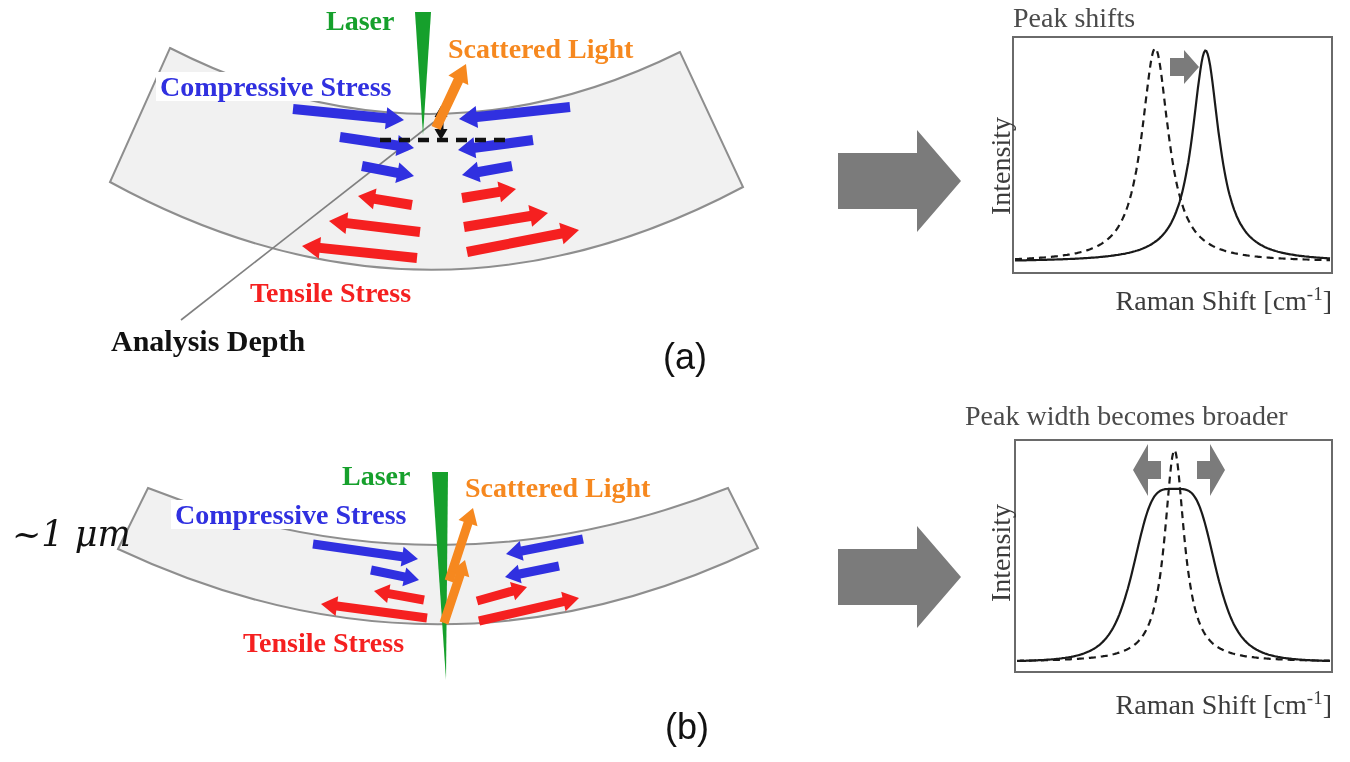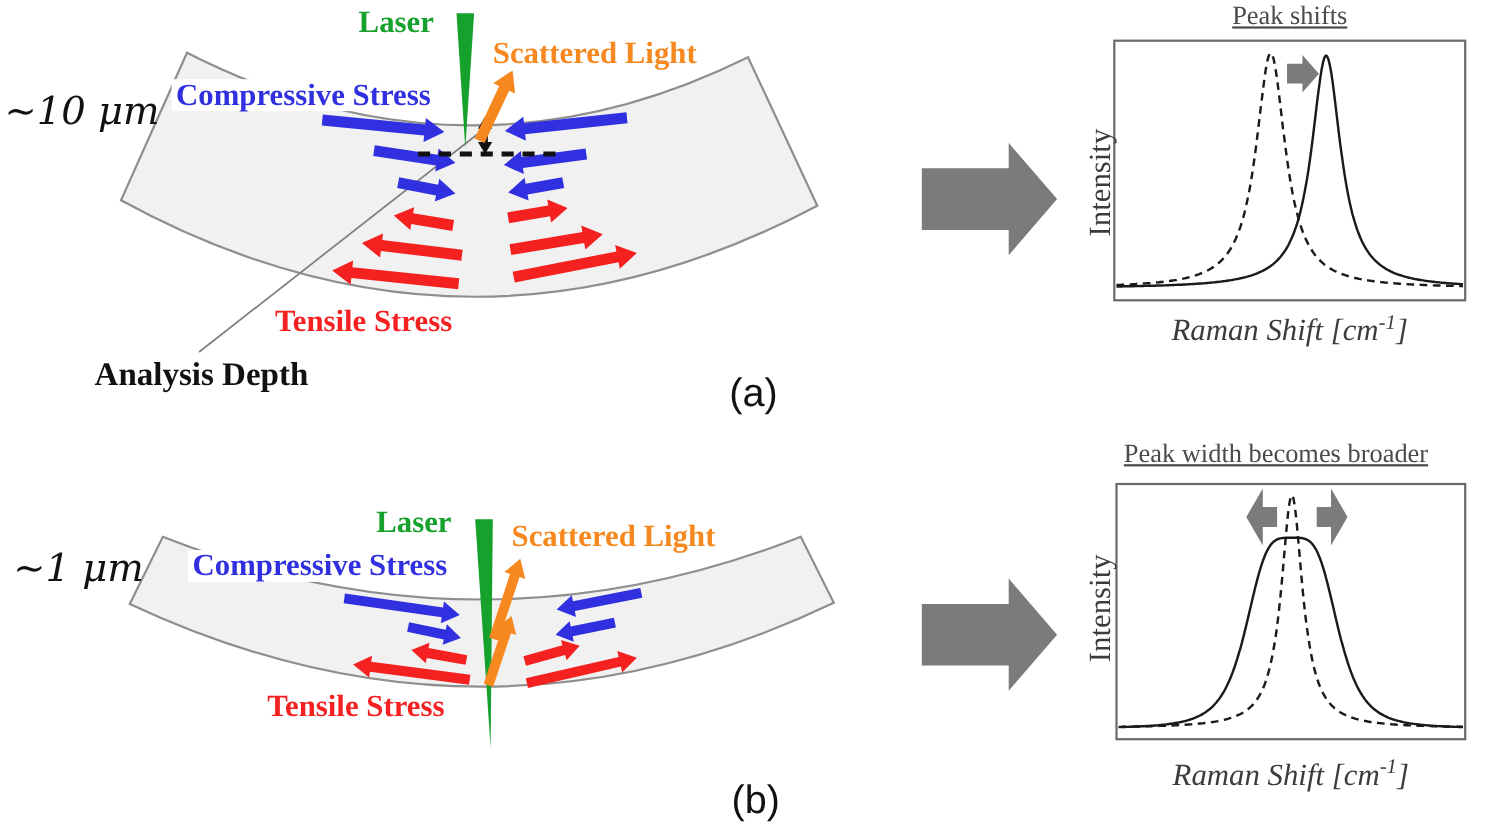--- a/index.html
+++ b/index.html
@@ -20,24 +20,24 @@
           font-family:"Liberation Serif","DejaVu Serif",serif;}
   svg.layer{position:absolute;left:0;top:0;}
   .lbl{position:absolute;white-space:nowrap;line-height:1.05;}
   .serifbold{font-family:"Liberation Serif","DejaVu Serif",serif;font-weight:bold;font-size:28px;}
   .scale{font-family:"DejaVu Serif","Liberation Serif",serif;font-style:italic;font-size:35px;color:var(--ink);}
   .laser-lbl{color:var(--laser-green);}
   .scatter-lbl{color:var(--scatter-orange);text-align:center;}
   .comp-lbl{color:var(--stress-blue);background:#fff;padding:0 4px;font-family:Liberation Serif, serif;}
   .tens-lbl{color:var(--stress-red);}
   .tens-lbl.bg{background:#fff;padding:0 4px;}
-  .depth-lbl{color:var(--ink);font-size:30px;}
+  .depth-lbl{color:var(--ink);font-size:30px;margin-left:25px;}
   .panel-letter{font-family:"Liberation Sans","DejaVu Sans",sans-serif;font-size:36px;color:var(--ink);}
-  .chart-title{font-size:24px;color:var(--chart-title);text-align:center;text-decoration:underline;}
-  .axis-x{font-size:28px;color:var(--chart-text);text-align:center;font-style:italic;}
+  .chart-title{font-size:28px;color:var(--chart-title);text-align:left;}
+  .axis-x{font-size:28px;color:var(--chart-text);text-align:right;}
   .axis-x sup{font-size:19px;}
   .axis-y{font-size:28px;color:var(--chart-text);transform:translate(-50%,-50%) rotate(-90deg);}
   .slab{fill:var(--slab-fill);stroke:var(--slab-border);stroke-width:2;}
   .laser-cone{fill:var(--laser-green);}
   .arr-blue{fill:var(--stress-blue);}
   .arr-red{fill:var(--stress-red);}
   .arr-orange{fill:var(--scatter-orange);}
   .arr-black{fill:#111;}
   .big-arrow{fill:var(--big-arrow);}
   .chart-frame{fill:#fff;stroke:#6A6A6A;stroke-width:2;}
@@ -111,32 +111,31 @@
       <rect class="chart-frame" x="1015" y="440" width="317" height="232"></rect>
       <g>
         <path class="curve dashed" d="M1017.0,660.8L1018.2,660.8L1019.4,660.8L1020.6,660.7L1021.8,660.7L1023.0,660.7L1024.2,660.7L1025.4,660.7L1026.6,660.6L1027.8,660.6L1029.0,660.6L1030.2,660.6L1031.4,660.5L1032.7,660.5L1033.9,660.5L1035.1,660.5L1036.3,660.4L1037.5,660.4L1038.7,660.4L1039.9,660.4L1041.1,660.3L1042.3,660.3L1043.5,660.3L1044.7,660.2L1045.9,660.2L1047.1,660.2L1048.3,660.1L1049.5,660.1L1050.7,660.1L1051.9,660.0L1053.1,660.0L1054.3,659.9L1055.5,659.9L1056.7,659.9L1057.9,659.8L1059.1,659.8L1060.3,659.7L1061.5,659.7L1062.7,659.6L1064.0,659.6L1065.2,659.5L1066.4,659.5L1067.6,659.4L1068.8,659.3L1070.0,659.3L1071.2,659.2L1072.4,659.2L1073.6,659.1L1074.8,659.0L1076.0,659.0L1077.2,658.9L1078.4,658.8L1079.6,658.7L1080.8,658.6L1082.0,658.5L1083.2,658.5L1084.4,658.4L1085.6,658.3L1086.8,658.2L1088.0,658.1L1089.2,657.9L1090.4,657.8L1091.6,657.7L1092.8,657.6L1094.0,657.5L1095.3,657.3L1096.5,657.2L1097.7,657.0L1098.9,656.9L1100.1,656.7L1101.3,656.5L1102.5,656.4L1103.7,656.2L1104.9,656.0L1106.1,655.8L1107.3,655.6L1108.5,655.3L1109.7,655.1L1110.9,654.8L1112.1,654.6L1113.3,654.3L1114.5,654.0L1115.7,653.6L1116.9,653.3L1118.1,652.9L1119.3,652.6L1120.5,652.2L1121.7,651.7L1122.9,651.3L1124.1,650.8L1125.3,650.2L1126.5,649.7L1127.8,649.1L1129.0,648.4L1130.2,647.7L1131.4,647.0L1132.6,646.2L1133.8,645.3L1135.0,644.3L1136.2,643.3L1137.4,642.2L1138.6,641.0L1139.8,639.6L1141.0,638.2L1142.2,636.6L1143.4,634.8L1144.6,632.9L1145.8,630.8L1147.0,628.4L1148.2,625.8L1149.4,622.9L1150.6,619.7L1151.8,616.0L1153.0,612.0L1154.2,607.4L1155.4,602.3L1156.6,596.5L1157.8,590.0L1159.1,582.7L1160.3,574.5L1161.5,565.2L1162.7,554.9L1163.9,543.5L1165.1,531.1L1166.3,517.9L1167.5,504.0L1168.7,490.2L1169.9,477.1L1171.1,465.5L1172.3,456.7L1173.5,451.3L1174.7,450.1L1175.9,453.2L1177.1,460.2L1178.3,470.3L1179.5,482.7L1180.7,496.3L1181.9,510.2L1183.1,523.8L1184.3,536.7L1185.5,548.7L1186.7,559.6L1187.9,569.4L1189.2,578.2L1190.4,586.0L1191.6,593.0L1192.8,599.1L1194.0,604.6L1195.2,609.5L1196.4,613.8L1197.6,617.7L1198.8,621.1L1200.0,624.2L1201.2,627.0L1202.4,629.5L1203.6,631.8L1204.8,633.8L1206.0,635.6L1207.2,637.3L1208.4,638.9L1209.6,640.2L1210.8,641.5L1212.0,642.7L1213.2,643.8L1214.4,644.8L1215.6,645.7L1216.8,646.5L1218.0,647.3L1219.2,648.0L1220.5,648.7L1221.7,649.3L1222.9,649.9L1224.1,650.5L1225.3,651.0L1226.5,651.5L1227.7,651.9L1228.9,652.3L1230.1,652.7L1231.3,653.1L1232.5,653.5L1233.7,653.8L1234.9,654.1L1236.1,654.4L1237.3,654.7L1238.5,654.9L1239.7,655.2L1240.9,655.4L1242.1,655.6L1243.3,655.9L1244.5,656.1L1245.7,656.3L1246.9,656.4L1248.1,656.6L1249.3,656.8L1250.5,656.9L1251.8,657.1L1253.0,657.2L1254.2,657.4L1255.4,657.5L1256.6,657.6L1257.8,657.8L1259.0,657.9L1260.2,658.0L1261.4,658.1L1262.6,658.2L1263.8,658.3L1265.0,658.4L1266.2,658.5L1267.4,658.6L1268.6,658.7L1269.8,658.8L1271.0,658.8L1272.2,658.9L1273.4,659.0L1274.6,659.1L1275.8,659.1L1277.0,659.2L1278.2,659.3L1279.4,659.3L1280.6,659.4L1281.8,659.4L1283.0,659.5L1284.3,659.5L1285.5,659.6L1286.7,659.6L1287.9,659.7L1289.1,659.7L1290.3,659.8L1291.5,659.8L1292.7,659.9L1293.9,659.9L1295.1,660.0L1296.3,660.0L1297.5,660.0L1298.7,660.1L1299.9,660.1L1301.1,660.1L1302.3,660.2L1303.5,660.2L1304.7,660.2L1305.9,660.3L1307.1,660.3L1308.3,660.3L1309.5,660.4L1310.7,660.4L1311.9,660.4L1313.1,660.5L1314.3,660.5L1315.6,660.5L1316.8,660.5L1318.0,660.6L1319.2,660.6L1320.4,660.6L1321.6,660.6L1322.8,660.6L1324.0,660.7L1325.2,660.7L1326.4,660.7L1327.6,660.7L1328.8,660.7L1330.0,660.8"></path>
         <path class="curve" d="M1017.0,661.0L1018.2,661.0L1019.4,661.0L1020.6,660.9L1021.8,660.9L1023.0,660.9L1024.2,660.8L1025.4,660.8L1026.6,660.7L1027.8,660.7L1029.0,660.7L1030.2,660.6L1031.4,660.6L1032.7,660.5L1033.9,660.5L1035.1,660.4L1036.3,660.4L1037.5,660.3L1038.7,660.2L1039.9,660.2L1041.1,660.1L1042.3,660.0L1043.5,660.0L1044.7,659.9L1045.9,659.8L1047.1,659.7L1048.3,659.7L1049.5,659.6L1050.7,659.5L1051.9,659.4L1053.1,659.3L1054.3,659.2L1055.5,659.0L1056.7,658.9L1057.9,658.8L1059.1,658.7L1060.3,658.5L1061.5,658.4L1062.7,658.2L1064.0,658.0L1065.2,657.9L1066.4,657.7L1067.6,657.5L1068.8,657.3L1070.0,657.1L1071.2,656.9L1072.4,656.6L1073.6,656.4L1074.8,656.1L1076.0,655.8L1077.2,655.5L1078.4,655.2L1079.6,654.9L1080.8,654.5L1082.0,654.1L1083.2,653.7L1084.4,653.3L1085.6,652.8L1086.8,652.3L1088.0,651.8L1089.2,651.3L1090.4,650.7L1091.6,650.1L1092.8,649.4L1094.0,648.7L1095.3,647.9L1096.5,647.1L1097.7,646.2L1098.9,645.3L1100.1,644.3L1101.3,643.2L1102.5,642.1L1103.7,640.9L1104.9,639.6L1106.1,638.2L1107.3,636.7L1108.5,635.1L1109.7,633.4L1110.9,631.5L1112.1,629.6L1113.3,627.5L1114.5,625.2L1115.7,622.8L1116.9,620.2L1118.1,617.5L1119.3,614.6L1120.5,611.5L1121.7,608.2L1122.9,604.7L1124.1,601.0L1125.3,597.1L1126.5,593.0L1127.8,588.8L1129.0,584.3L1130.2,579.7L1131.4,574.9L1132.6,570.0L1133.8,565.0L1135.0,559.9L1136.2,554.8L1137.4,549.7L1138.6,544.6L1139.8,539.5L1141.0,534.6L1142.2,529.9L1143.4,525.3L1144.6,520.9L1145.8,516.8L1147.0,513.0L1148.2,509.5L1149.4,506.4L1150.6,503.5L1151.8,500.9L1153.0,498.7L1154.2,496.7L1155.4,495.1L1156.6,493.7L1157.8,492.5L1159.1,491.6L1160.3,490.8L1161.5,490.2L1162.7,489.8L1163.9,489.5L1165.1,489.2L1166.3,489.1L1167.5,489.0L1168.7,488.9L1169.9,488.9L1171.1,488.8L1172.3,488.8L1173.5,488.8L1174.7,488.8L1175.9,488.8L1177.1,488.8L1178.3,488.9L1179.5,488.9L1180.7,488.9L1181.9,489.0L1183.1,489.1L1184.3,489.3L1185.5,489.6L1186.7,490.0L1187.9,490.5L1189.2,491.1L1190.4,492.0L1191.6,493.0L1192.8,494.3L1194.0,495.8L1195.2,497.6L1196.4,499.6L1197.6,502.0L1198.8,504.7L1200.0,507.7L1201.2,511.0L1202.4,514.7L1203.6,518.6L1204.8,522.8L1206.0,527.3L1207.2,531.9L1208.4,536.8L1209.6,541.7L1210.8,546.8L1212.0,551.9L1213.2,557.1L1214.4,562.2L1215.6,567.2L1216.8,572.2L1218.0,577.1L1219.2,581.8L1220.5,586.3L1221.7,590.7L1222.9,594.9L1224.1,598.8L1225.3,602.6L1226.5,606.2L1227.7,609.6L1228.9,612.8L1230.1,615.9L1231.3,618.7L1232.5,621.4L1233.7,623.9L1234.9,626.2L1236.1,628.4L1237.3,630.4L1238.5,632.4L1239.7,634.1L1240.9,635.8L1242.1,637.4L1243.3,638.8L1244.5,640.2L1245.7,641.4L1246.9,642.6L1248.1,643.7L1249.3,644.8L1250.5,645.7L1251.8,646.6L1253.0,647.5L1254.2,648.3L1255.4,649.0L1256.6,649.7L1257.8,650.3L1259.0,650.9L1260.2,651.5L1261.4,652.1L1262.6,652.6L1263.8,653.0L1265.0,653.5L1266.2,653.9L1267.4,654.3L1268.6,654.7L1269.8,655.0L1271.0,655.3L1272.2,655.6L1273.4,655.9L1274.6,656.2L1275.8,656.5L1277.0,656.7L1278.2,657.0L1279.4,657.2L1280.6,657.4L1281.8,657.6L1283.0,657.8L1284.3,658.0L1285.5,658.1L1286.7,658.3L1287.9,658.4L1289.1,658.6L1290.3,658.7L1291.5,658.8L1292.7,659.0L1293.9,659.1L1295.1,659.2L1296.3,659.3L1297.5,659.4L1298.7,659.5L1299.9,659.6L1301.1,659.7L1302.3,659.8L1303.5,659.9L1304.7,659.9L1305.9,660.0L1307.1,660.1L1308.3,660.1L1309.5,660.2L1310.7,660.3L1311.9,660.3L1313.1,660.4L1314.3,660.4L1315.6,660.5L1316.8,660.5L1318.0,660.6L1319.2,660.6L1320.4,660.7L1321.6,660.7L1322.8,660.8L1324.0,660.8L1325.2,660.8L1326.4,660.9L1327.6,660.9L1328.8,660.9L1330.0,661.0"></path>
       </g>
       <polygon class="big-arrow" points="1161,461 1148,461 1148,444 1133,470 1148,496 1148,479 1161,479"></polygon>
       <polygon class="big-arrow" points="1197,461 1210,461 1210,444 1225,470 1210,496 1210,479 1197,479"></polygon>
     </g>
   </svg>
 
-  <div class="lbl scale" style="left:4px;top:84px;">~10 μm</div>
   <div class="lbl serifbold laser-lbl" style="left:326px;top:6px;">Laser</div>
   <div class="lbl serifbold scatter-lbl" style="left:448px;top:34px;">Scattered Light</div>
   <div class="lbl serifbold comp-lbl" style="left:156px;top:72px;">Compressive Stress</div>
   <div class="lbl serifbold tens-lbl" style="left:250px;top:278px;">Tensile Stress</div>
   <div class="lbl serifbold depth-lbl" style="left:86px;top:325px;">Analysis Depth</div>
   <div class="lbl panel-letter" style="left:663px;top:338px;">(a)</div>
   <div class="lbl chart-title" style="left:1013px;top:3px;width:319px;">Peak shifts</div>
   <div class="lbl axis-y" style="left:1001px;top:166px;">Intensity</div>
   <div class="lbl axis-x" style="left:1013px;top:284px;width:319px;"><span>Raman Shift [cm</span><sup>-1</sup><span>]</span></div>
 
-  <div class="lbl scale" style="left:12px;top:499px;text-align:center;">~1 μm</div>
+  <div class="lbl scale" style="left:12px;top:516px;text-align:center;">~1 μm</div>
   <div class="lbl serifbold laser-lbl" style="left:342px;top:461px;">Laser</div>
   <div class="lbl serifbold scatter-lbl" style="left:465px;top:473px;">Scattered Light</div>
   <div class="lbl serifbold comp-lbl" style="left:171px;top:500px;">Compressive Stress</div>
   <div class="lbl serifbold tens-lbl bg" style="left:239px;top:628px;">Tensile Stress</div>
   <div class="lbl panel-letter" style="left:665px;top:708px;">(b)</div>
   <div class="lbl chart-title" style="left:965px;top:401px;width:390px;">Peak width becomes broader</div>
   <div class="lbl axis-y" style="left:1001px;top:553px;">Intensity</div>
   <div class="lbl axis-x" style="left:1015px;top:688px;width:317px;"><span>Raman Shift [cm</span><sup>-1</sup><span>]</span></div>
 
 </div>

